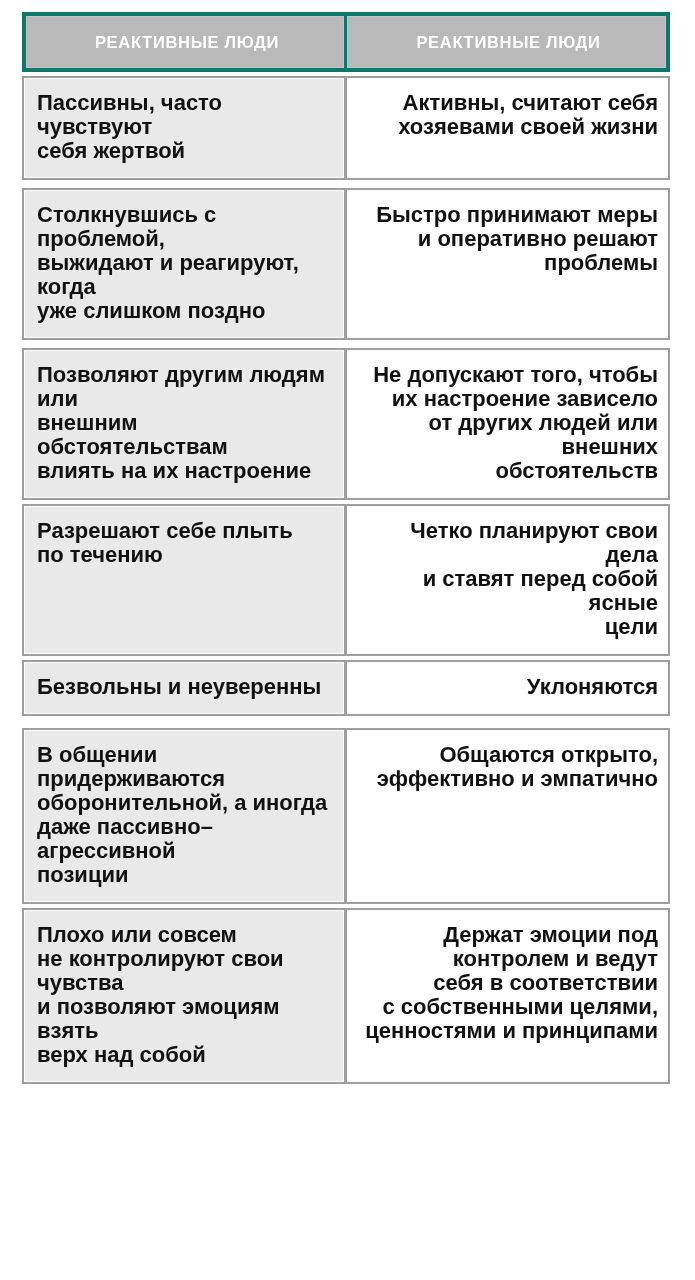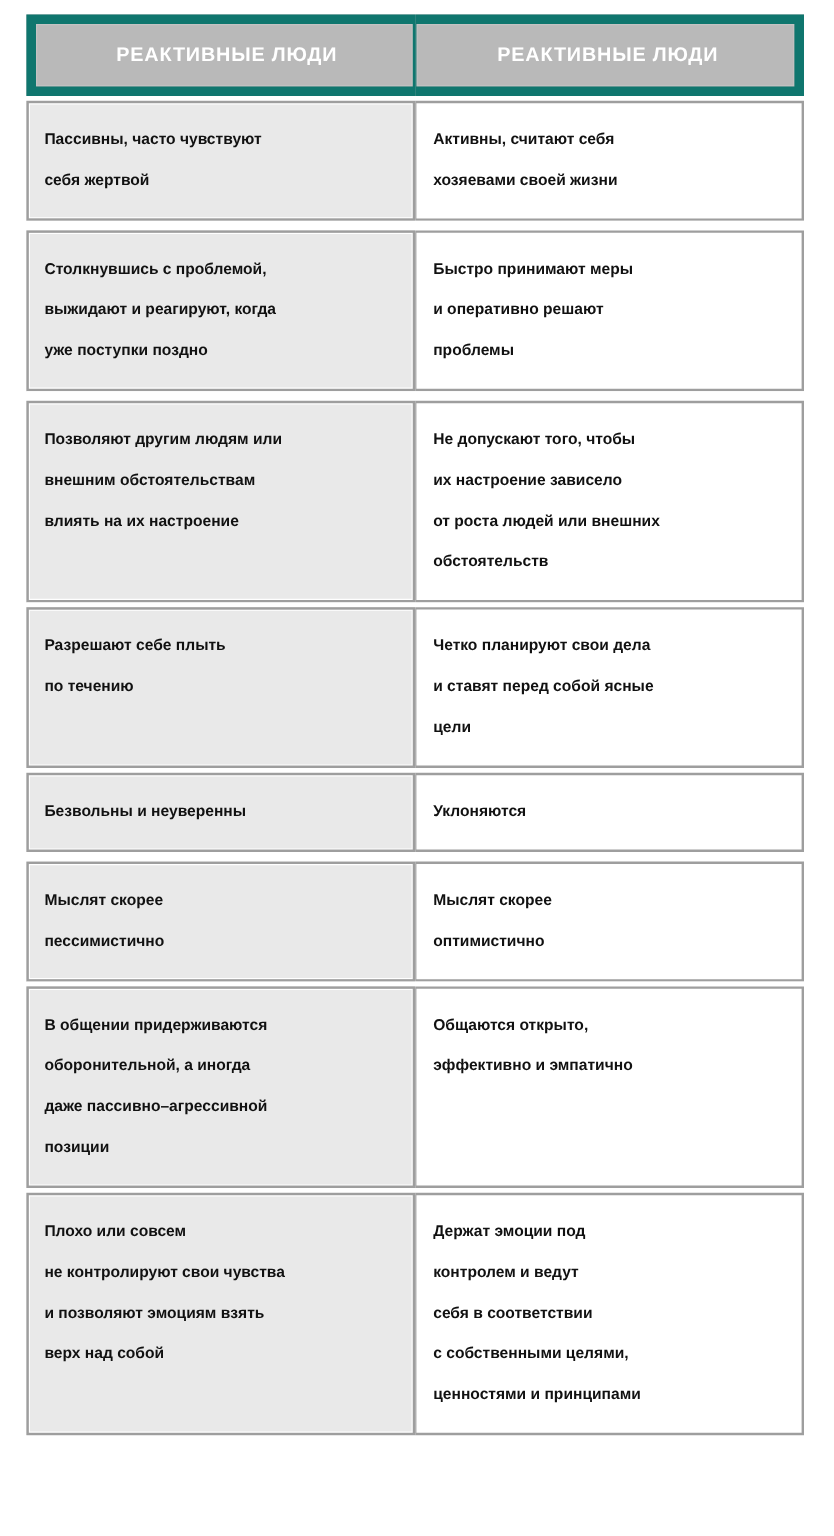--- a/index.html
+++ b/index.html
@@ -31,55 +31,56 @@
 
   
   .header-row th {
     background: #b9b9b9;
     color: #ffffff;
     font-size: 16.5px;
     font-weight: 700;
     letter-spacing: 0.7px;
     text-align: center;
     padding: 17px 2px 16px 6px;
-    border: 8px solid #0f766e;
+    border: 4px solid #0f766e;
     box-shadow: inset 0 0 0 1px #c3c3c3;
     vertical-align: middle;
     white-space: nowrap;
   }
   .header-row th.col-left  { border-right-width: 2px; }
   .header-row th.col-right { border-left-width: 1px; }
 
   .spacer-row td {
     height: 4px;
     padding: 0;
     border: 0;
     background: #ffffff;
   }
 
   
   .data-row td {
     vertical-align: top;
-    font-size: 13px;
+    font-size: 22px;
     font-weight: 600;
-    line-height: 34px;
+    line-height: 24px;
     color: #111111;
     padding: 13px 10px 15px 13px;
     border: 2px solid #9e9e9e;
     box-shadow: inset 0 0 0 1px #ffffff;
   }
   .data-row td.col-left {
     background: #e9e9e9;
     width: 50%;
   }
   .data-row td.col-right {
     background: #ffffff;
     width: 50%;
     border-left-width: 1px;
     padding-left: 14px;
+    text-align: right;
   }
 
   .cell-text {
     display: block;
     white-space: pre-line;
   }
 </style>
 </head>
 <body>
 
@@ -108,21 +109,21 @@
         <tr class="spacer-row">
           <td colspan="2"></td>
         </tr>
         <tr class="spacer-row">
           <td colspan="2"></td>
         </tr>
         <tr class="data-row">
           <td class="col-left">
             <span class="cell-text">Столкнувшись с проблемой,
 выжидают и реагируют, когда
-уже поступки поздно</span>
+уже слишком поздно</span>
           </td>
           <td class="col-right">
             <span class="cell-text">Быстро принимают меры
 и оперативно решают
 проблемы</span>
           </td>
         </tr>
         <tr class="spacer-row">
           <td colspan="2"></td>
         </tr>
@@ -131,21 +132,21 @@
         </tr>
         <tr class="data-row">
           <td class="col-left">
             <span class="cell-text">Позволяют другим людям или
 внешним обстоятельствам
 влиять на их настроение</span>
           </td>
           <td class="col-right">
             <span class="cell-text">Не допускают того, чтобы
 их настроение зависело
-от роста людей или внешних
+от других людей или внешних
 обстоятельств</span>
           </td>
         </tr>
         <tr class="spacer-row">
           <td colspan="2"></td>
         </tr>
         <tr class="data-row">
           <td class="col-left">
             <span class="cell-text">Разрешают себе плыть
 по течению</span>
@@ -165,30 +166,20 @@
           </td>
           <td class="col-right">
             <span class="cell-text">Уклоняются</span>
           </td>
         </tr>
         <tr class="spacer-row">
           <td colspan="2"></td>
         </tr>
         <tr class="spacer-row">
           <td colspan="2"></td>
-        </tr>
-        <tr class="data-row">
-          <td class="col-left">
-            <span class="cell-text">Мыслят скорее
-пессимистично</span>
-          </td>
-          <td class="col-right">
-            <span class="cell-text">Мыслят скорее
-оптимистично</span>
-          </td>
         </tr>
         <tr class="spacer-row">
           <td colspan="2"></td>
         </tr>
         <tr class="data-row">
           <td class="col-left">
             <span class="cell-text">В общении придерживаются
 оборонительной, а иногда
 даже пассивно–агрессивной
 позиции</span>

